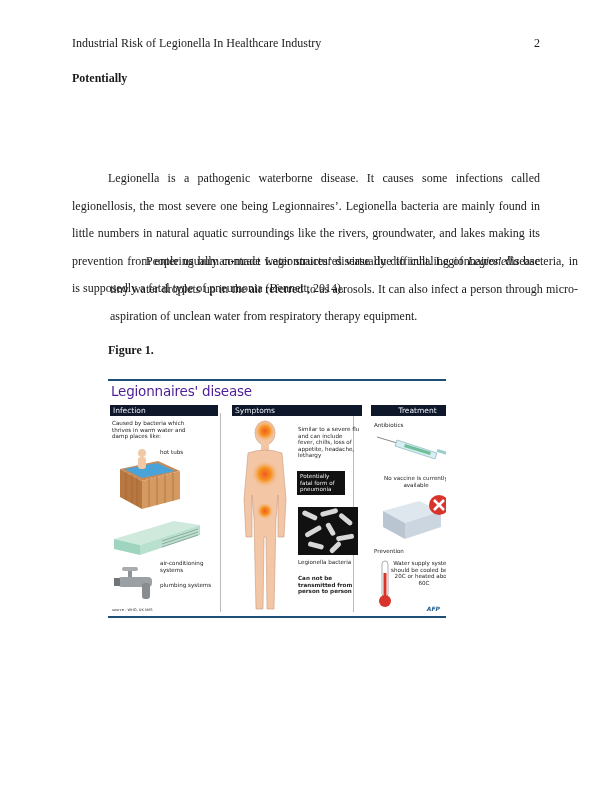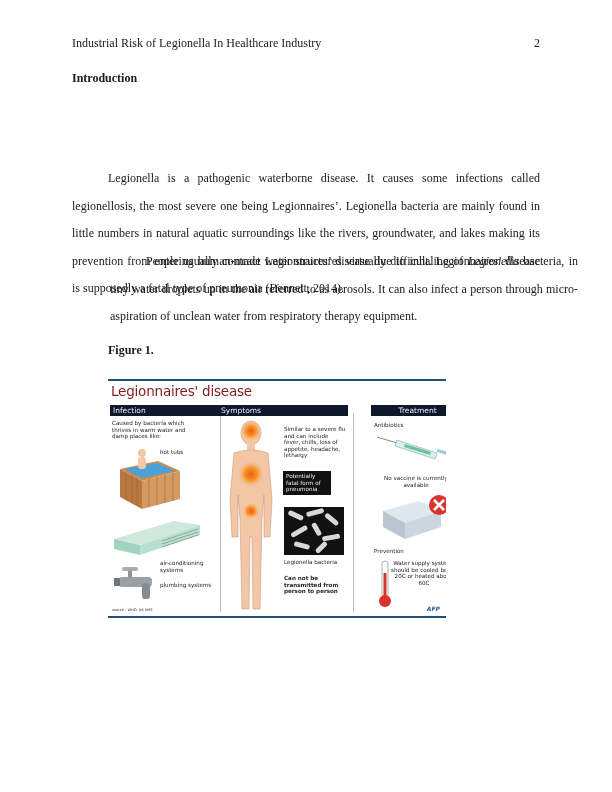--- a/index.html
+++ b/index.html
@@ -14,24 +14,24 @@
             text-align: justify; text-indent: 36px; margin: 0; }
     .p1 { top: 129px; margin-top: 36px; }
     .p2 { top: 248px; margin-left: 38px; }
     .fig-label { position: absolute; left: 108px; top: 343px; font-size: 12px; font-weight: bold; text-align: center; }
 
     
     .info { position: absolute; left: 108px; top: 378px; width: 338px; height: 242px; background: #fff;
             font-family: "DejaVu Sans", "Liberation Sans", sans-serif; color: #222; overflow: hidden; }
     .info .topline { position: absolute; left: 0; top: 1px; width: 338px; height: 2px; background: #1f4e79; }
     .info .bottomline { position: absolute; left: 0; bottom: 2px; width: 338px; height: 2px; background: #1f4e79; }
-    .info .ititle { position: absolute; left: 3px; top: 5px; font-size: 13.5px; color: #7f1d1d; letter-spacing: -0.2px; }
+    .info .ititle { position: absolute; left: 3px; top: 5px; font-size: 13.5px; color: #4c1d95; letter-spacing: -0.2px; }
     .col { position: absolute; top: 27px; bottom: 6px; }
     .col.c1 { left: 2px; width: 108px; }
-    .col.c2 { left: 110px; width: 130px; }
+    .col.c2 { left: 124px; width: 130px; }
     .col.c3 { left: 263px; width: 90px; text-align: center; }
     .col-head { position: absolute; left: 0; top: 0; width: 100%; height: 11px; background: #0f172a;
                 color: #e8eef5; font-size: 7.5px; line-height: 11px; padding-left: 3px; box-sizing: border-box; }
     .divider { position: absolute; top: 35px; bottom: 8px; width: 1px; background: #bbb; }
     .d1 { left: 112px; } .d2 { left: 245px; }
     .t { position: absolute; font-size: 5.6px; line-height: 6.6px; color: #222; }
     .bold { font-weight: bold; }
     .src { position: absolute; left: 4px; bottom: 8px; font-size: 3.6px; color: #333; }
     .afp { position: absolute; right: 6px; bottom: 8px; font-size: 6px; font-weight: bold; font-style: italic; color: #1f5a8a; }
     .micro { position: absolute; left: 66px; top: 102px; width: 60px; height: 48px; background: #111; overflow: hidden; }
@@ -41,21 +41,21 @@
 </head>
 <body>
 
 <div class="page">
 
   <div class="running-head">
     <span class="title">Industrial Risk of Legionella In Healthcare Industry</span>
     <span class="pnum">2</span>
   </div>
 
-  <div class="heading">Introduction</div>
+  <div class="heading">Potentially</div>
 
   <p class="para p1">Legionella is a pathogenic waterborne disease. It causes some infections called legionellosis, the most severe one being Legionnaires’. Legionella bacteria are mainly found in little numbers in natural aquatic surroundings like the rivers, groundwater, and lakes making its prevention from entering human-made water structures virtually difficult. Legionnaires’ disease is supposedly a fatal type of pneumonia (Bennett, 2014).</p>
 
   <p class="para p2"><span>People usually contract Legionnaires’ disease due to inhaling of </span><i>Legionella</i><span> bacteria, in tiny water droplets up in the air referred to as aerosols. It can also infect a person through micro-aspiration of unclean water from respiratory therapy equipment.</span></p>
 
   <div class="fig-label">Figure 1.</div>
 
   <div class="info">
     <div class="topline"></div>
     <div class="ititle">Legionnaires' disease</div>

